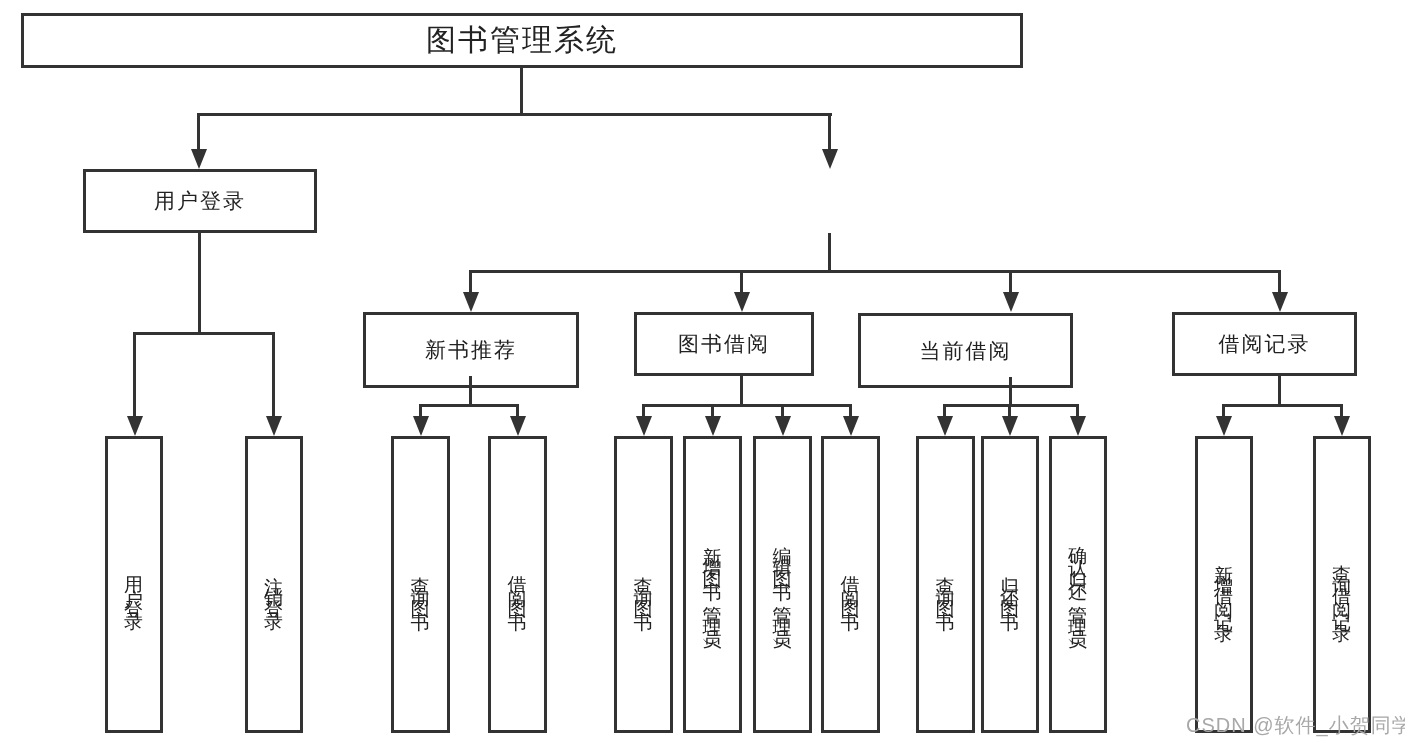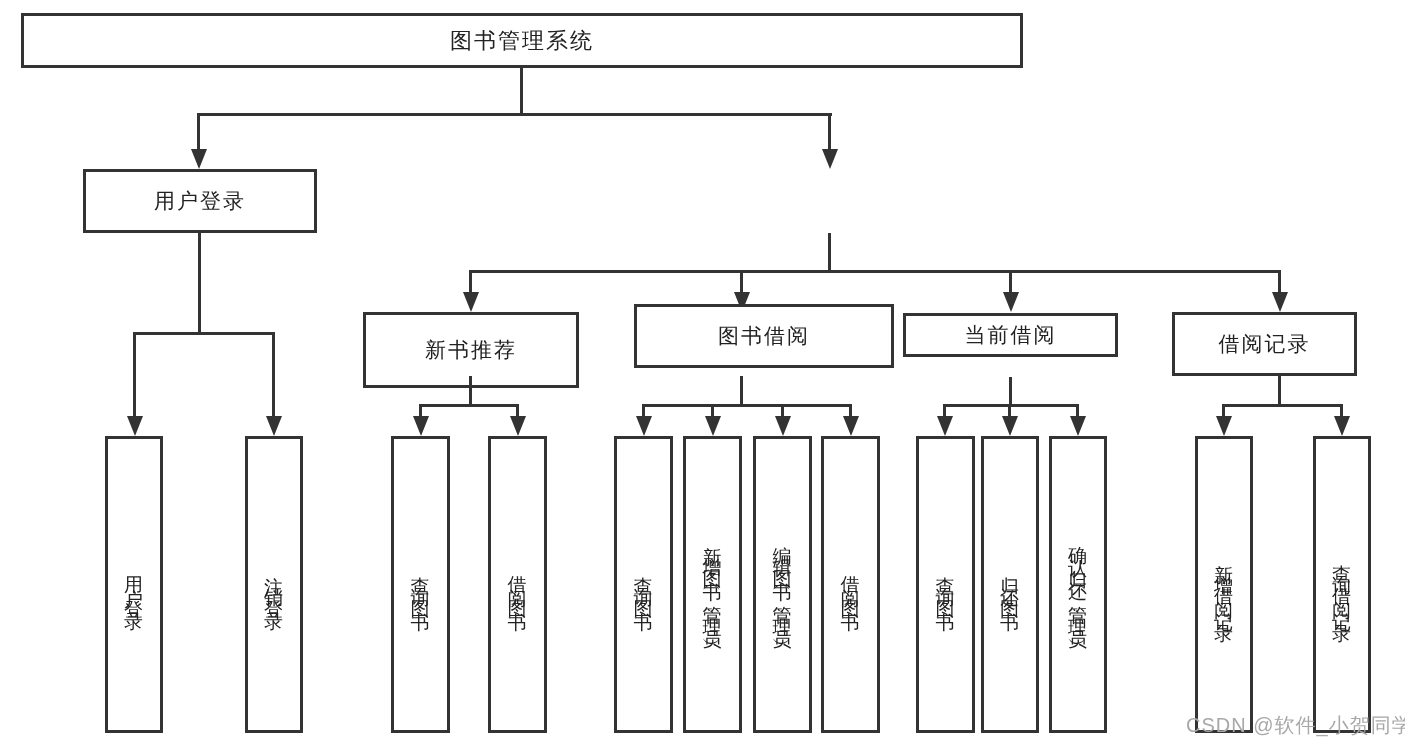--- a/index.html
+++ b/index.html
@@ -23,21 +23,21 @@
     box-sizing: border-box;
     background: var(--box-fill);
     border: 3px solid var(--line);
     display: flex;
     align-items: center;
     justify-content: center;
     color: var(--text);
     text-align: center;
   }
   .hb { font-size: 21px; letter-spacing: 2px; }
-  .rootb { font-size: 22px; }
+  .rootb { font-size: 30px; }
   .vb {
     writing-mode: vertical-rl;
     text-orientation: mixed;
     font-size: 19px;
     letter-spacing: 12px;
     line-height: 1;
   }
   .ln { position: absolute; background: var(--line); }
   .ah {
     position: absolute;
@@ -84,22 +84,22 @@
   <div class="ln" style="left:469px; top:270px; width:3px; height:26px"></div>
   <div class="ah" style="left:463px; top:292px"></div>
   <div class="ln" style="left:740px; top:270px; width:3px; height:26px"></div>
   <div class="ah" style="left:734px; top:292px"></div>
   <div class="ln" style="left:1009px; top:270px; width:3px; height:26px"></div>
   <div class="ah" style="left:1003px; top:292px"></div>
   <div class="ln" style="left:1278px; top:270px; width:3px; height:26px"></div>
   <div class="ah" style="left:1272px; top:292px"></div>
 
   <div class="box hb" style="left:363px; top:312px; width:216px; height:76px">新书推荐</div>
-  <div class="box hb" style="left:634px; top:304px; width:260px; height:64px">图书借阅</div>
-  <div class="box hb" style="left:903px; top:313px; width:215px; height:44px">当前借阅</div>
+  <div class="box hb" style="left:634px; top:312px; width:180px; height:64px">图书借阅</div>
+  <div class="box hb" style="left:858px; top:313px; width:215px; height:75px">当前借阅</div>
   <div class="box hb" style="left:1172px; top:312px; width:185px; height:64px">借阅记录</div>
 
   <div class="ln" style="left:469px; top:376px; width:3px; height:31px"></div>
   <div class="ln" style="left:419px; top:404px; width:100px; height:3px"></div>
   <div class="ln" style="left:419px; top:404px; width:3px; height:16px"></div>
   <div class="ah" style="left:413px; top:416px"></div>
   <div class="ln" style="left:516px; top:404px; width:3px; height:16px"></div>
   <div class="ah" style="left:510px; top:416px"></div>
 
   <div class="ln" style="left:740px; top:376px; width:3px; height:31px"></div>

